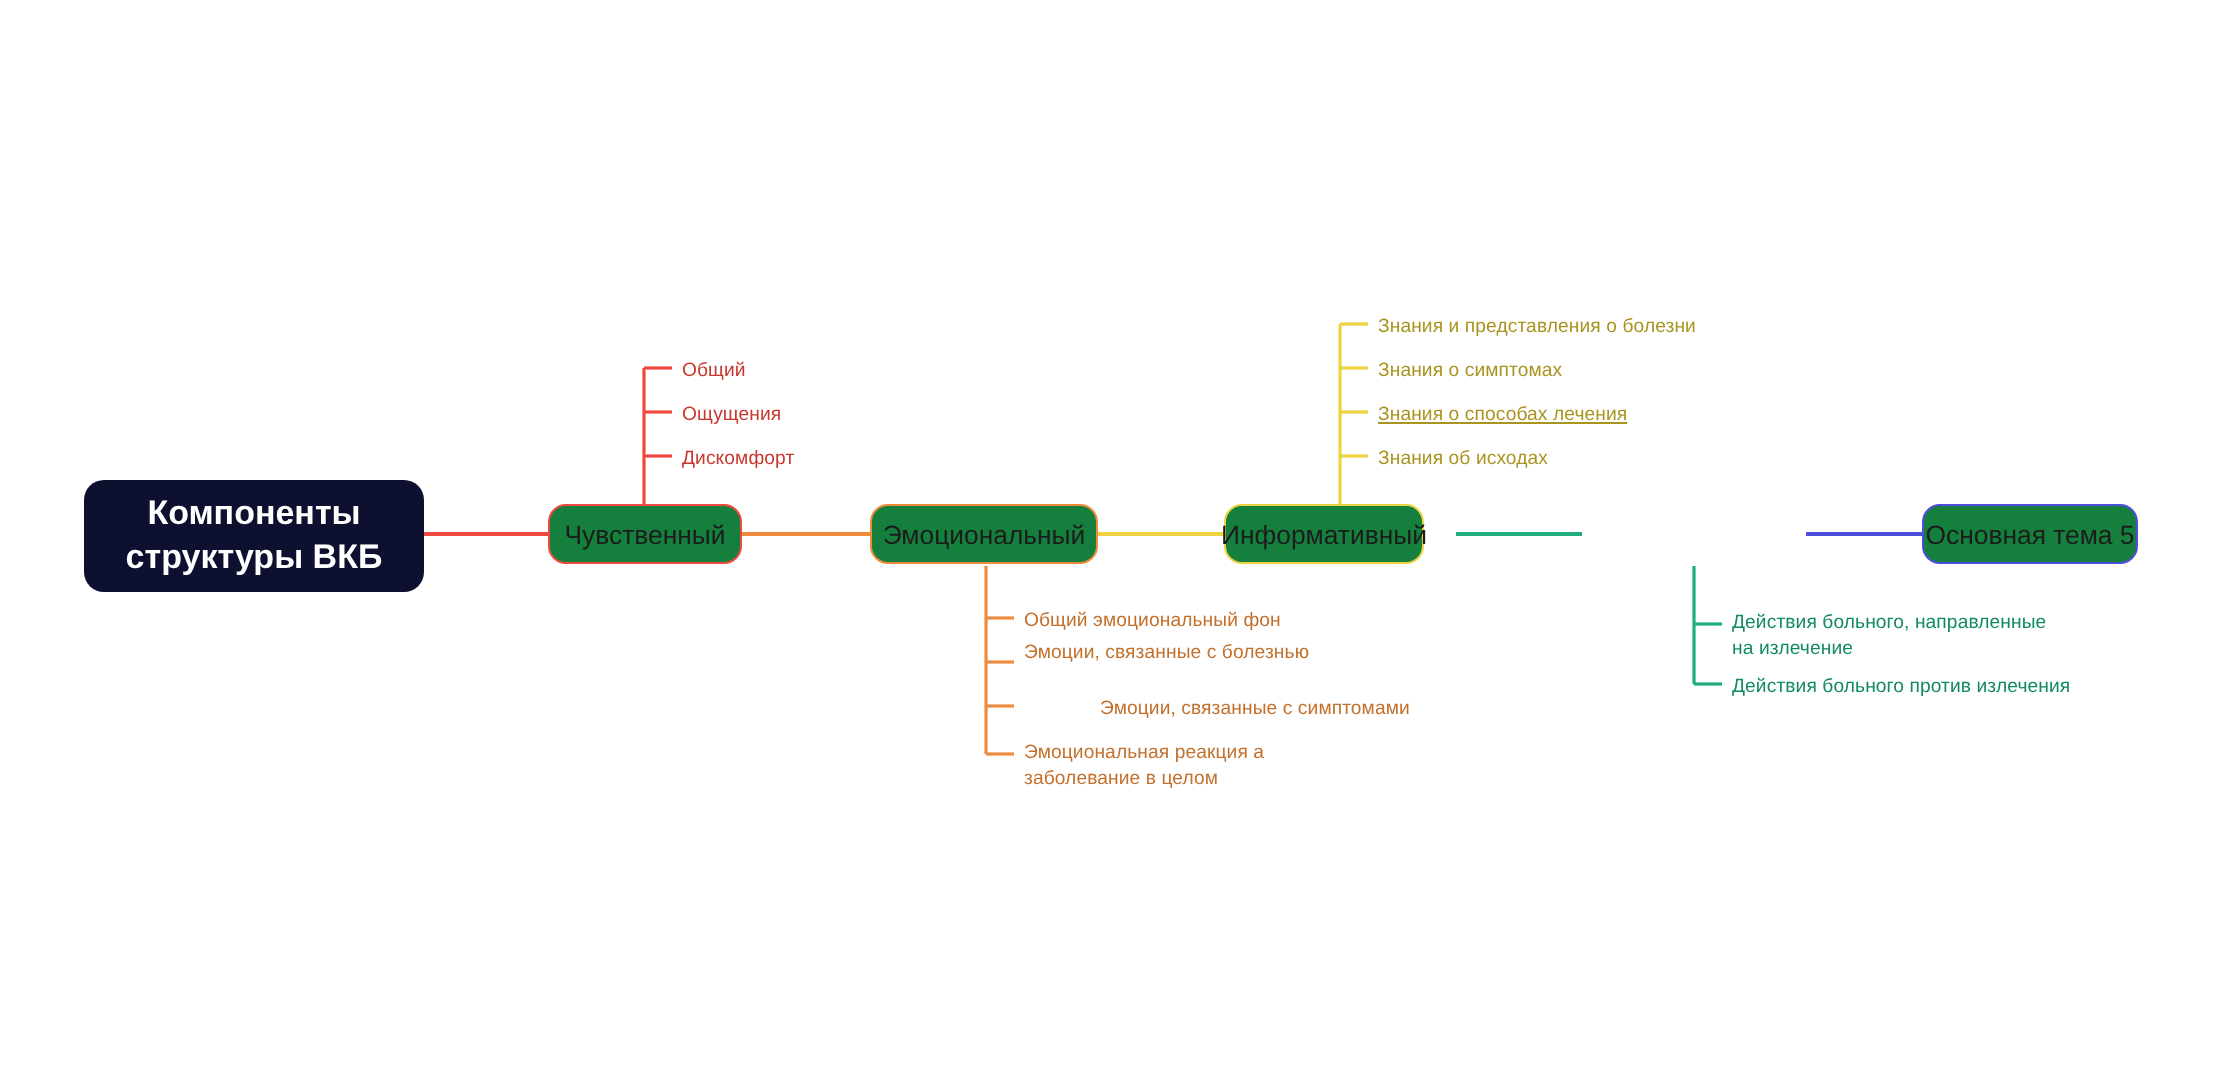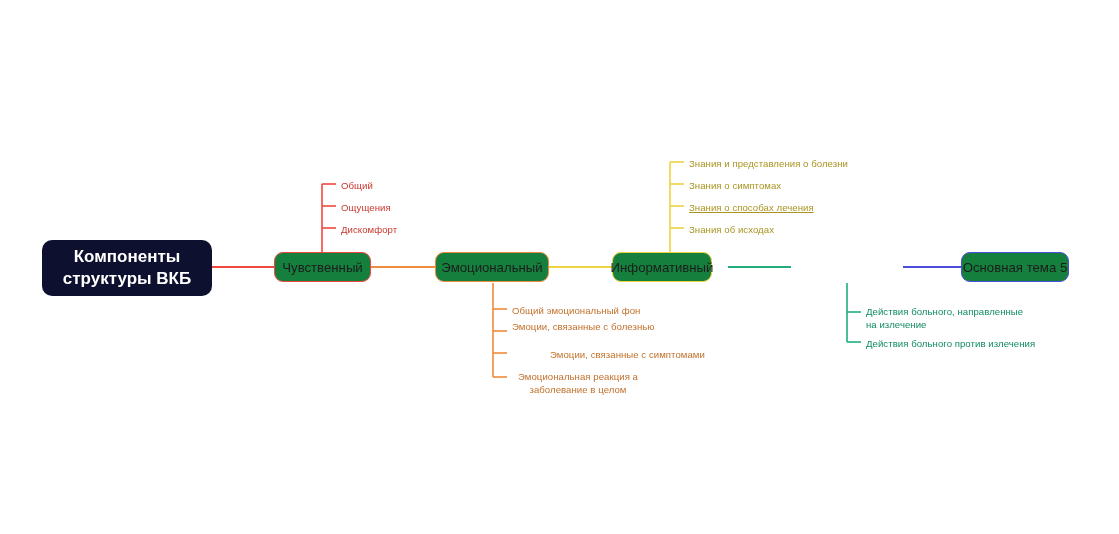--- a/index.html
+++ b/index.html
@@ -146,21 +146,21 @@
 
   <div class="leaf" style="left:512px; top:304px; color:#c2702b;">
     <span>Общий эмоциональный фон</span>
   </div>
   <div class="leaf" style="left:512px; top:320px; color:#c2702b;">
     <span>Эмоции, связанные с болезнью</span>
   </div>
   <div class="leaf" style="left:512px; top:348px; color:#c2702b;margin-left:38px;">
     <span>Эмоции, связанные с симптомами</span>
   </div>
-  <div class="leaf leaf-wrap" style="left:488px; top:370px; width:180px; color:#c2702b;text-align:center;">
+  <div class="leaf leaf-wrap" style="left:512px; top:370px; width:180px; color:#c2702b;">
     <span>Эмоциональная реакция а заболевание в целом</span>
   </div>
 
   <div class="leaf" style="left:689px; top:157px; color:#a99420;">
     <span>Знания и представления о болезни</span>
   </div>
   <div class="leaf" style="left:689px; top:179px; color:#a99420;">
     <span>Знания о симптомах</span>
   </div>
   <div class="leaf" style="left:689px; top:201px; color:#a99420;text-decoration:underline;">

